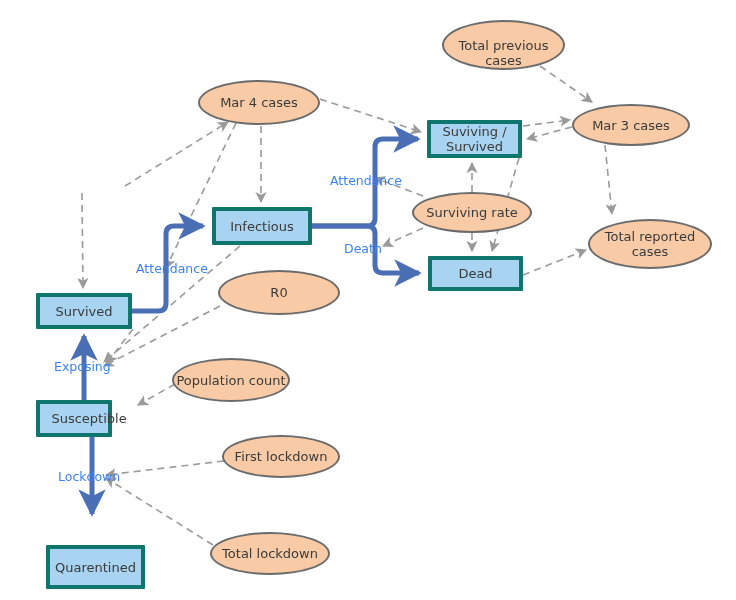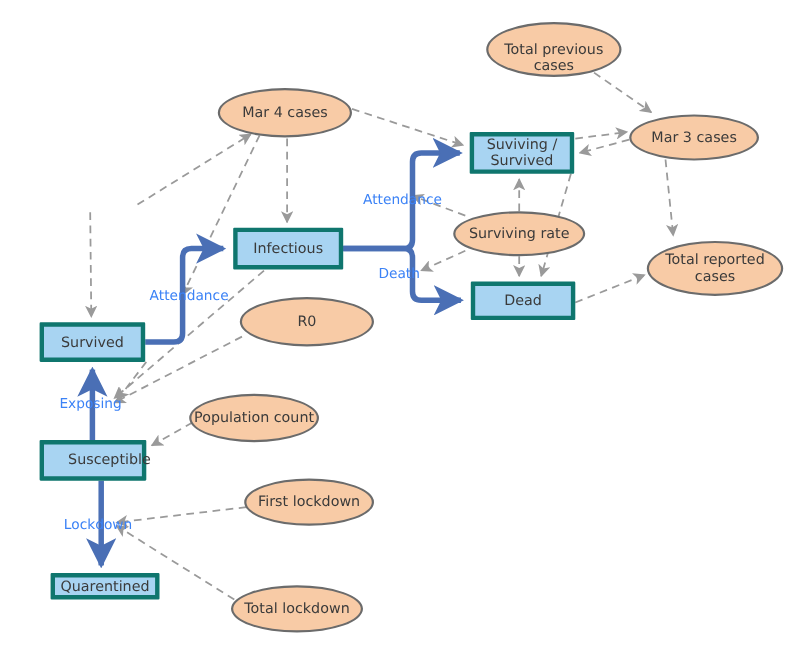--- a/index.html
+++ b/index.html
@@ -108,22 +108,22 @@
 
   <div></div>
   <div></div>
   <div></div>
 
 <div class="node box" style="left: 36px; top: 293px; width: 96px; height: 36px;"><span>Survived</span></div>
     <div class="node box" style="left: 212px; top: 207px; width: 100px; height: 38px;"><span>Infectious</span></div>
     <div class="node box" style="left: 427px; top: 120px; width: 95px; height: 38px;"><span>Suviving /
 Survived</span></div>
     <div class="node box" style="left: 428px; top: 256px; width: 95px; height: 35px; justify-content: center;"><span>Dead</span></div>
-    <div class="node box" style="left: 36px; top: 400px; width: 97px; height: 37px; padding-left: 30px;"><span>Susceptible</span></div>
-    <div class="node box" style="left: 46px; top: 521px; width: 99px; height: 24px;"><span>Quarentined</span></div>
+    <div class="node box" style="left: 36px; top: 400px; width: 76px; height: 37px; padding-left: 30px;"><span>Susceptible</span></div>
+    <div class="node box" style="left: 46px; top: 545px; width: 99px; height: 44px;"><span>Quarentined</span></div>
     <div class="node ellipse" style="left: 198px; top: 80px; width: 122px; height: 45px;"><span>Mar 4 cases</span></div>
     <div class="node ellipse" style="left: 442px; top: 20px; width: 123px; height: 50px; align-items: flex-end;"><span>Total previous
 cases</span></div>
     <div class="node ellipse" style="left: 572px; top: 104px; width: 118px; height: 42px;"><span>Mar 3 cases</span></div>
     <div class="node ellipse" style="left: 412px; top: 192px; width: 120px; height: 41px;"><span>Surviving rate</span></div>
     <div class="node ellipse" style="left: 588px; top: 219px; width: 124px; height: 50px; text-align: center;"><span>Total reported
 cases</span></div>
     <div class="node ellipse" style="left: 218px; top: 270px; width: 122px; height: 45px;"><span>R0</span></div>
     <div class="node ellipse" style="left: 172px; top: 358px; width: 118px; height: 44px;"><span>Population count</span></div>
     <div class="node ellipse" style="left: 222px; top: 435px; width: 118px; height: 43px;"><span>First lockdown</span></div>

